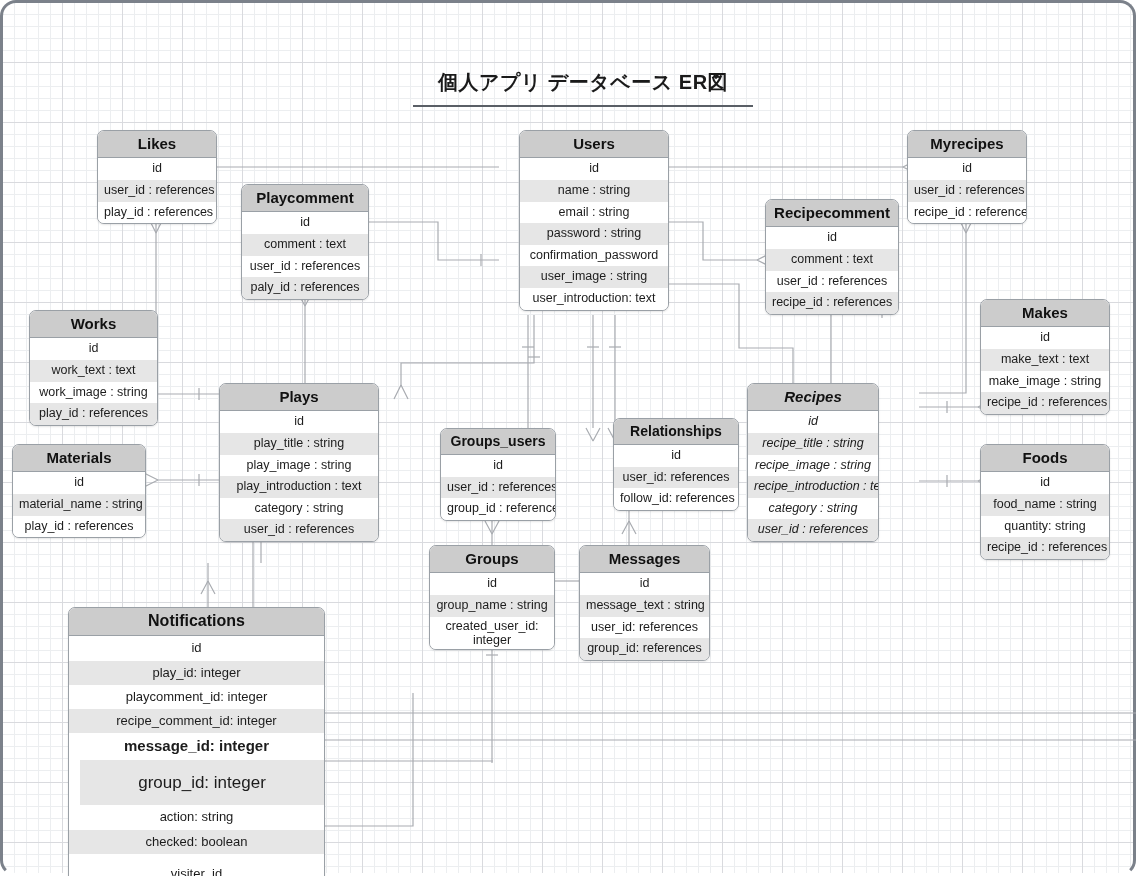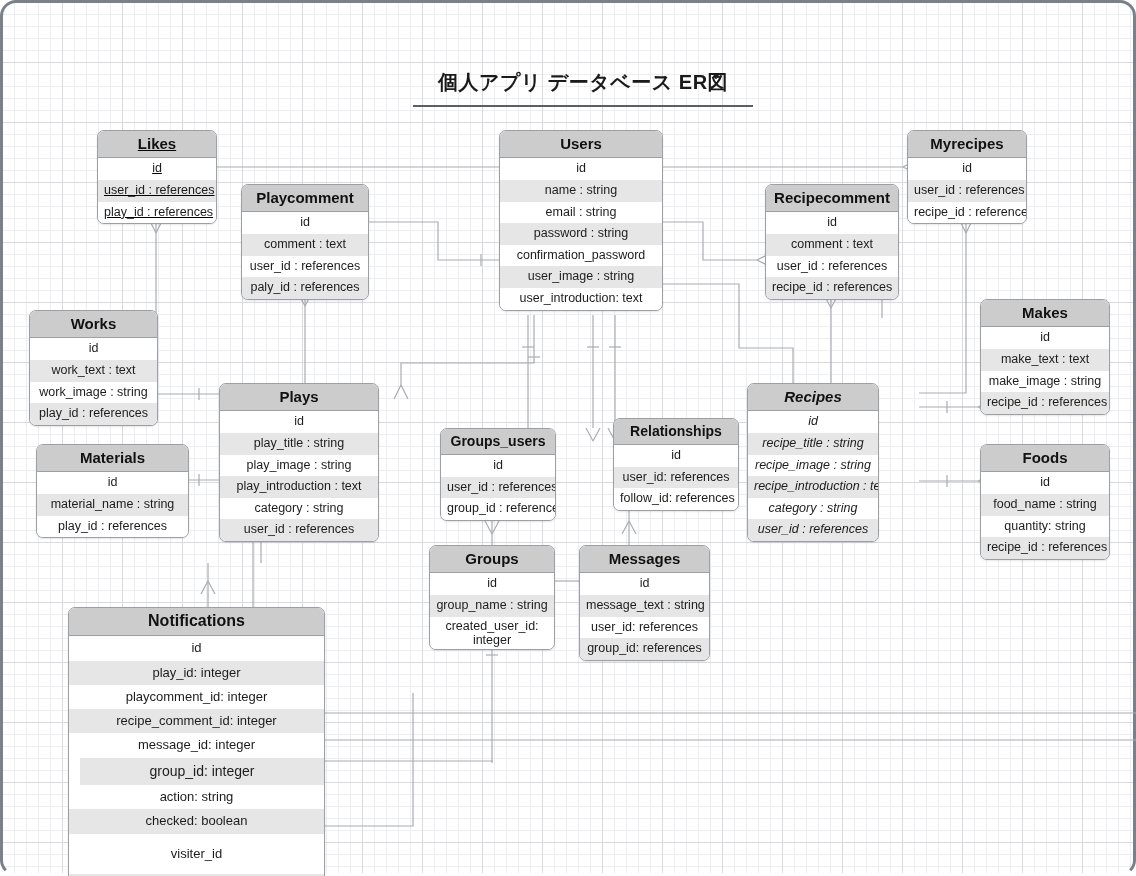--- a/index.html
+++ b/index.html
@@ -178,47 +178,47 @@
       <path d="M322,823 L308,816 M322,823 L308,830 M308,816 L308,830"></path>
 
       <path d="M205,604 L205,560"></path>
       <path d="M205,578 L198,591 M205,578 L212,591"></path>
 
       <path d="M1010,410 L1010,300 L1070,300"></path>
       <path d="M879,315 L879,290"></path>
     </g>
   </svg>
 
-  <div class="ent" style="left:94px;top:127px;width:120px;text-decoration:underline;">
+  <div class="ent" style="left:94px;top:127px;width:120px;">
     <div class="hdr c-black">Likes</div>
     <div class="row">id</div>
     <div class="row alt c-blue">user_id : references</div>
     <div class="row c-orange">play_id : references</div>
   </div>
 
   <div class="ent" style="left:238px;top:181px;width:128px;">
     <div class="hdr c-black">Playcomment</div>
     <div class="row">id</div>
     <div class="row alt">comment : text</div>
     <div class="row c-blue">user_id : references</div>
     <div class="row alt c-orange">paly_id : references</div>
   </div>
 
-  <div class="ent" style="left:496px;top:127px;width:164px;">
+  <div class="ent" style="left:516px;top:127px;width:150px;">
     <div class="hdr c-blue">Users</div>
     <div class="row">id</div>
     <div class="row alt">name : string</div>
     <div class="row">email : string</div>
     <div class="row alt">password : string</div>
     <div class="row">confirmation_password</div>
     <div class="row alt">user_image : string</div>
     <div class="row">user_introduction: text</div>
   </div>
 
-  <div class="ent" style="left:762px;top:181px;width:134px;">
+  <div class="ent" style="left:762px;top:196px;width:134px;">
     <div class="hdr c-black">Recipecomment</div>
     <div class="row">id</div>
     <div class="row alt">comment : text</div>
     <div class="row c-blue">user_id : references</div>
     <div class="row alt c-orange">recipe_id : references</div>
   </div>
 
   <div class="ent" style="left:904px;top:127px;width:120px;">
     <div class="hdr c-black">Myrecipes</div>
     <div class="row">id</div>
@@ -227,21 +227,21 @@
   </div>
 
   <div class="ent" style="left:26px;top:307px;width:129px;">
     <div class="hdr c-black">Works</div>
     <div class="row">id</div>
     <div class="row alt">work_text :  text</div>
     <div class="row">work_image : string</div>
     <div class="row alt c-orange">play_id : references</div>
   </div>
 
-  <div class="ent" style="left:33px;top:441px;width:153px;">
+  <div class="ent" style="left:9px;top:441px;width:134px;">
     <div class="hdr c-black">Materials</div>
     <div class="row">id</div>
     <div class="row alt">material_name : string</div>
     <div class="row c-orange">play_id : references</div>
   </div>
 
   <div class="ent" style="left:216px;top:380px;width:160px;">
     <div class="hdr c-orange">Plays</div>
     <div class="row">id</div>
     <div class="row alt">play_title :  string</div>
@@ -305,21 +305,21 @@
     <div class="row c-blue">user_id: references</div>
     <div class="row alt c-red">group_id: references</div>
   </div>
 
   <div class="ent" style="left:65px;top:604px;width:257px;">
     <div class="hdr c-blue" style="font-size:16px;">Notifications</div>
     <div class="row" style="font-size:13px;padding:4px 6px;">id</div>
     <div class="row alt c-orange" style="font-size:13px;padding:4px 4px;">play_id: integer</div>
     <div class="row" style="font-size:13px;padding:4px 6px;">playcomment_id: integer</div>
     <div class="row alt" style="font-size:13px;padding:4px 6px;">recipe_comment_id: integer</div>
-    <div class="row c-green" style="font-size:13px;padding:4px 6px;">message_id: integer</div>
-    <div class="row alt c-red" style="font-size:14px;padding:5px 6px;margin-left:11px;">group_id: integer</div>
+    <div class="row c-green" style="font-size:15px;padding:4px 6px;font-weight:bold;">message_id: integer</div>
+    <div class="row alt c-red" style="font-size:17px;padding:12px 6px;margin-left:11px;">group_id: integer</div>
     <div class="row" style="font-size:13px;padding:4px 6px;">action: string</div>
     <div class="row alt" style="font-size:13px;padding:4px 6px;">checked: boolean</div>
     <div class="row c-blue" style="font-size:13px;padding:12px 6px;">visiter_id</div>
     <div class="row alt c-blue" style="font-size:13px;padding:4px 6px;">visited_id</div>
   </div>
 
 </div>
 
 </body></html>

